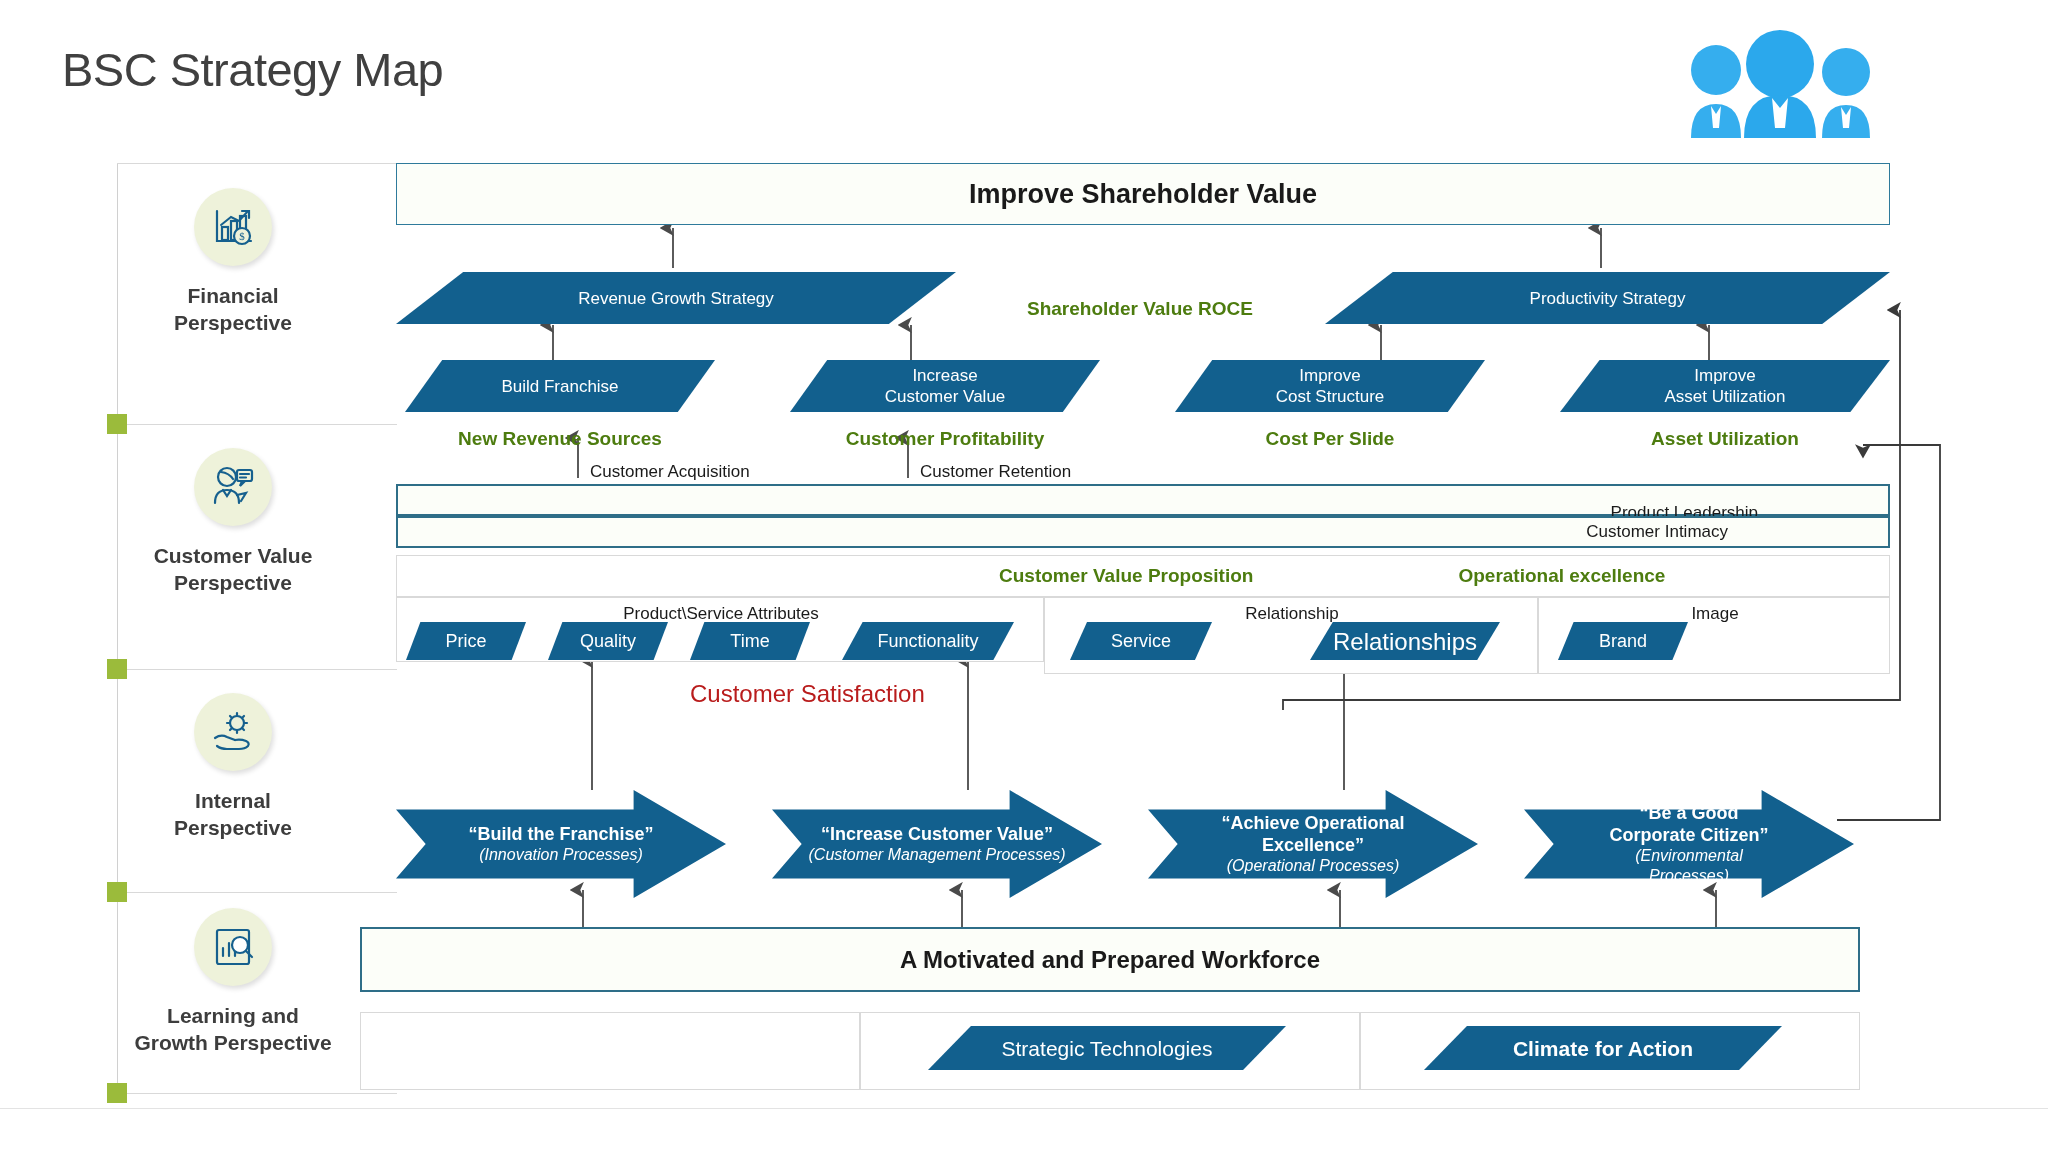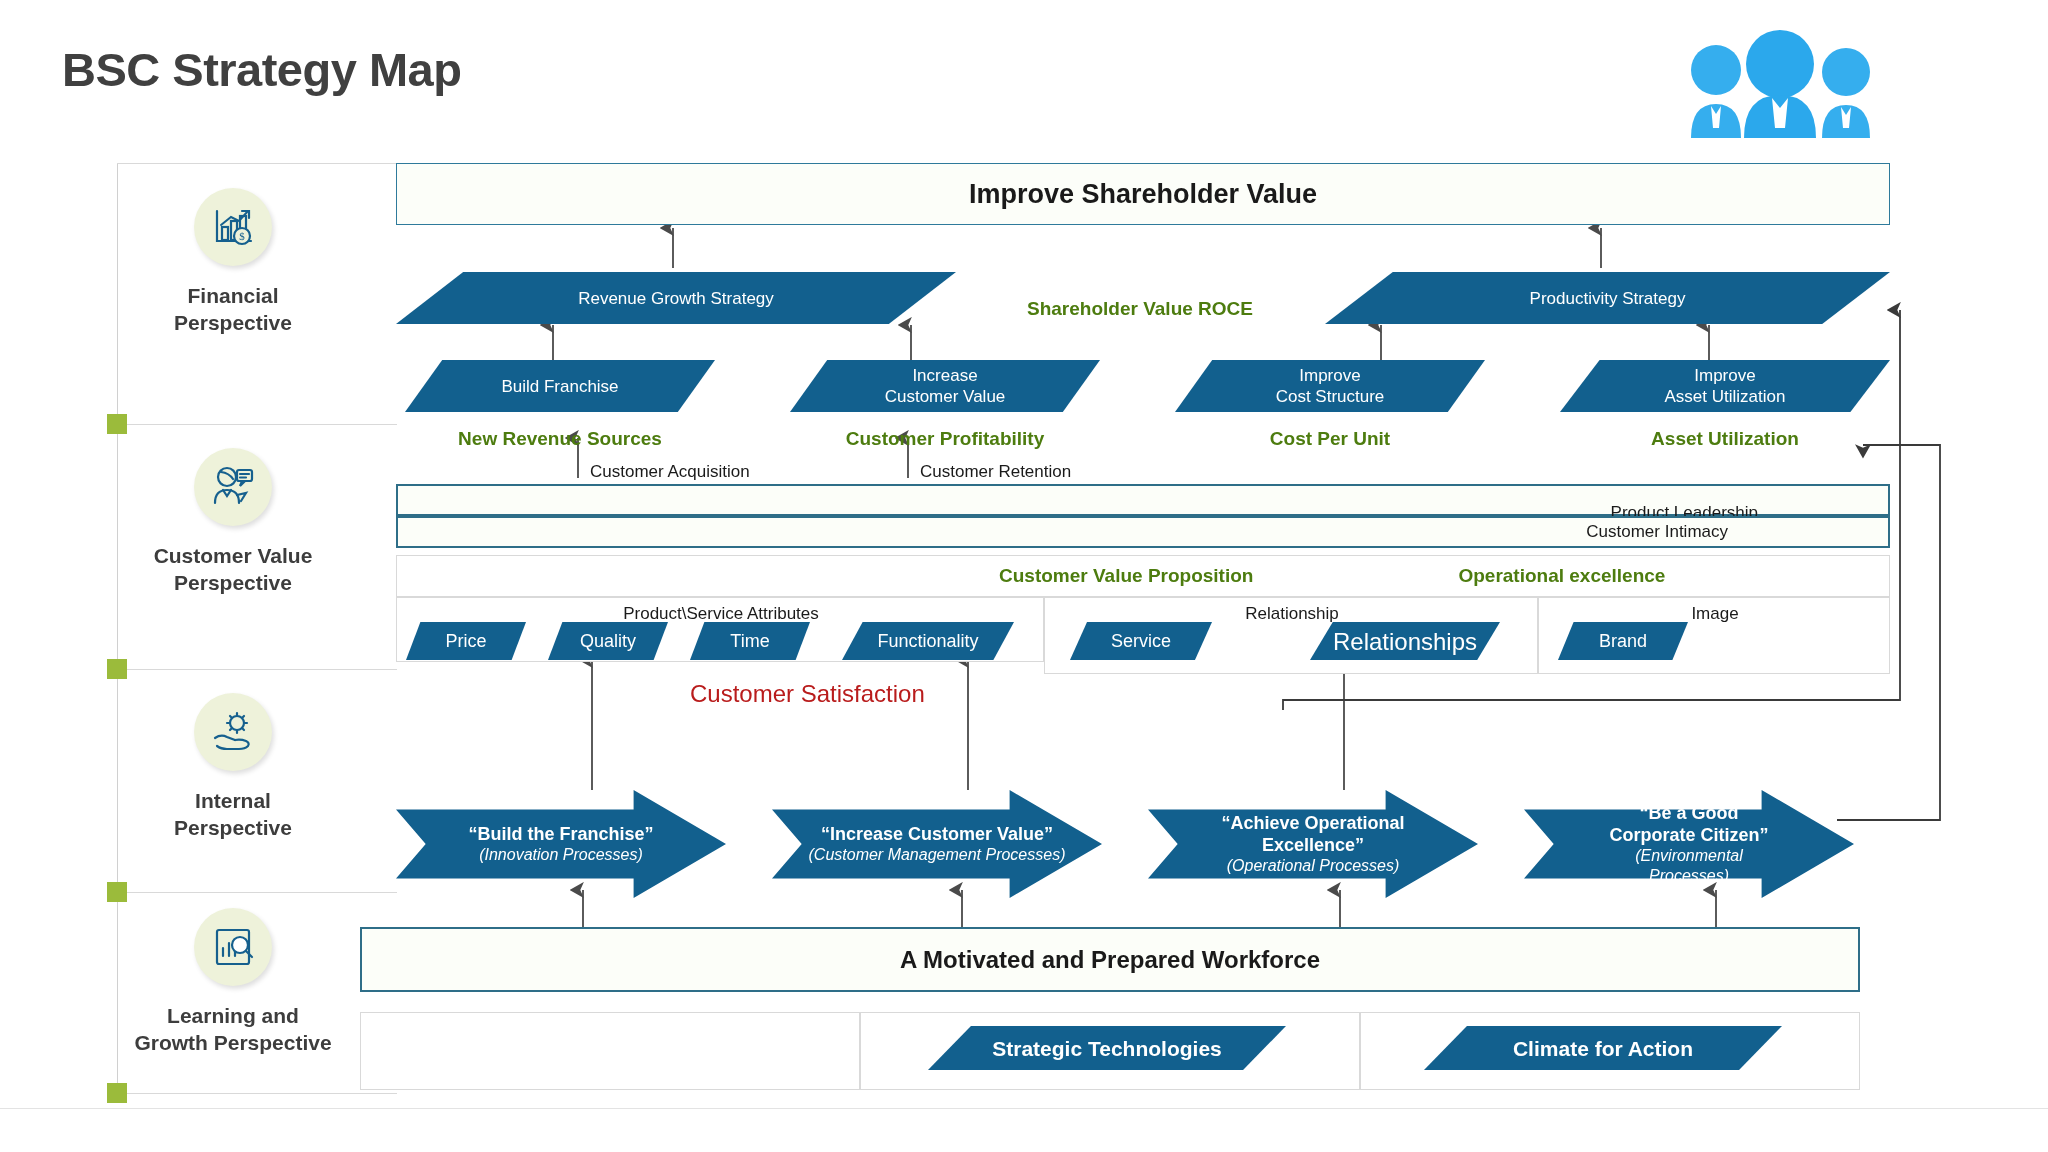--- a/index.html
+++ b/index.html
@@ -7,21 +7,21 @@
     width: 2048px; height: 1152px;
     background: #ffffff;
     font-family: "Liberation Sans", sans-serif;
     overflow: hidden;
   }
   #root { position: relative; width: 2048px; height: 1152px; }
 
   
   .page-title {
     position: absolute; left: 62px; top: 42px;
-    font-size: 47px; font-weight: bold; color: #404040;
+    font-size: 47px; font-weight: normal; color: #404040;
     letter-spacing: -0.5px;
   }
   .logo { position: absolute; right: 22px; top: 18px; width: 340px; height: 120px; }
   .logo-people { position: absolute; left: 0; top: 10px; width: 190px; height: 110px; }
   .logo-text { position: absolute; left: 190px; top: 8px; }
   .logo-slide {
     font-size: 50px; font-weight: bold; color: #29ABE8; line-height: 52px;
     letter-spacing: -1px;
   }
   .logo-team {
@@ -275,21 +275,21 @@
     </div>
   </div>
   <div class="boldlabel" style="left:790px; top:428px; width:310px;">Customer Profitability</div>
 
   <div class="para slant-lg shadowed" style="left:1175px; top:360px; width:310px; height:52px;">
     <div>
       <div>Improve</div>
       <div>Cost Structure</div>
     </div>
   </div>
-  <div class="boldlabel" style="left:1175px; top:428px; width:310px;">Cost Per Unit</div>
+  <div class="boldlabel" style="left:1175px; top:428px; width:310px;">Cost Per Slide</div>
 
   <div class="para slant-lg shadowed" style="left:1560px; top:360px; width:330px; height:52px;">
     <div>
       <div>Improve</div>
       <div>Asset Utilization</div>
     </div>
   </div>
   <div class="boldlabel" style="left:1560px; top:428px; width:330px;">Asset Utilization</div>
 
   <div class="thinlabel" style="left:590px; top:462px;">Customer Acquisition</div>
@@ -361,21 +361,21 @@
   </div>
 
   <div class="outlinebox thick" style="left:360px; top:927px; width:1500px; height:65px;">
     <span class="hdr-big" style="font-size:24px;">A Motivated and Prepared Workforce</span>
   </div>
 
   <div class="plainbox" style="left:360px; top:1012px; width:500px; height:78px;"></div>
   <div class="plainbox" style="left:860px; top:1012px; width:500px; height:78px;"></div>
   <div class="plainbox" style="left:1360px; top:1012px; width:500px; height:78px;"></div>
 
-  <div class="para slant-lg shadowed" style="left:928px; top:1026px; width:358px; height:44px; font-size:21px; font-weight:bold;">
+  <div class="para slant-lg shadowed" style="left:928px; top:1026px; width:358px; height:44px; font-size:21px; font-weight:normal;">
     <span>Strategic Technologies</span>
   </div>
   <div class="para slant-lg shadowed" style="left:1424px; top:1026px; width:358px; height:44px; font-size:21px; font-weight:bold;">
     <span>Climate for Action</span>
   </div>
 
   <div class="bottom-rule"></div>
 </div>
 
 </body></html>

